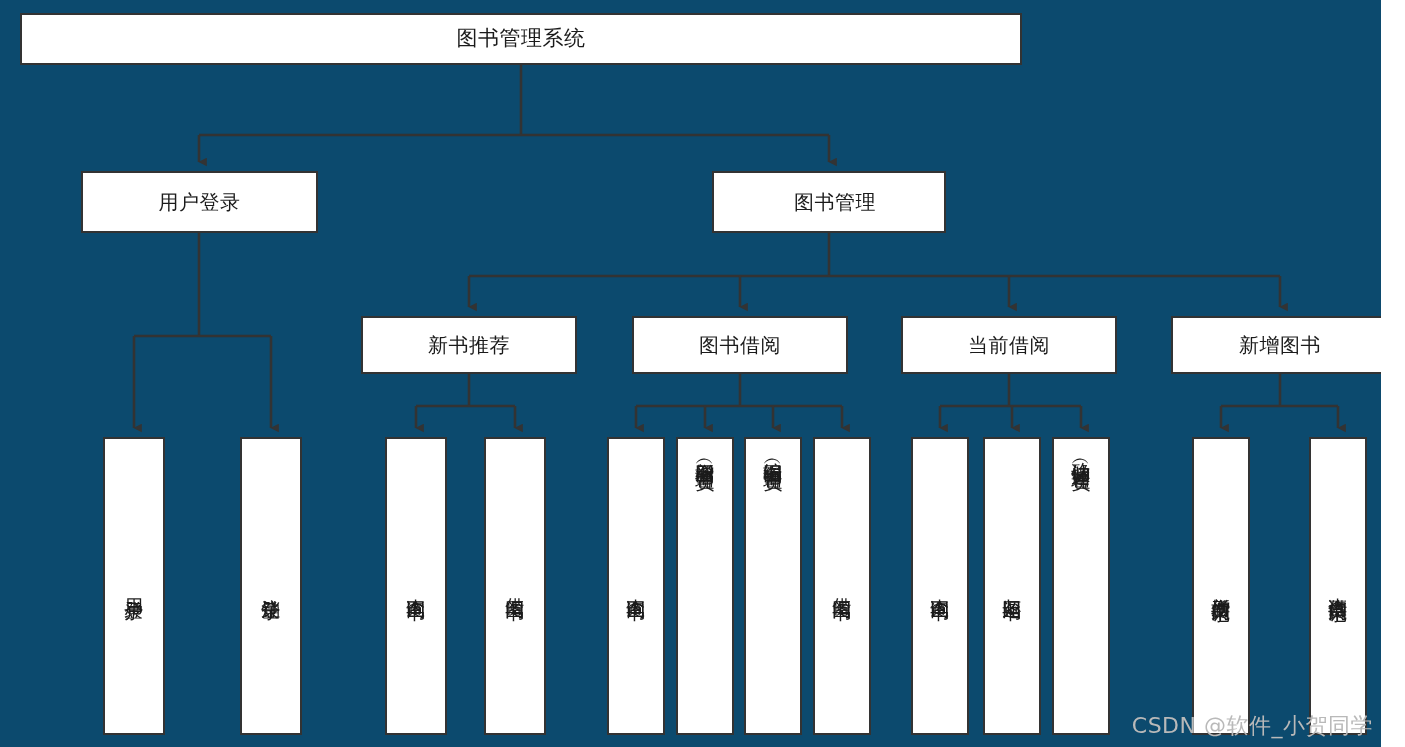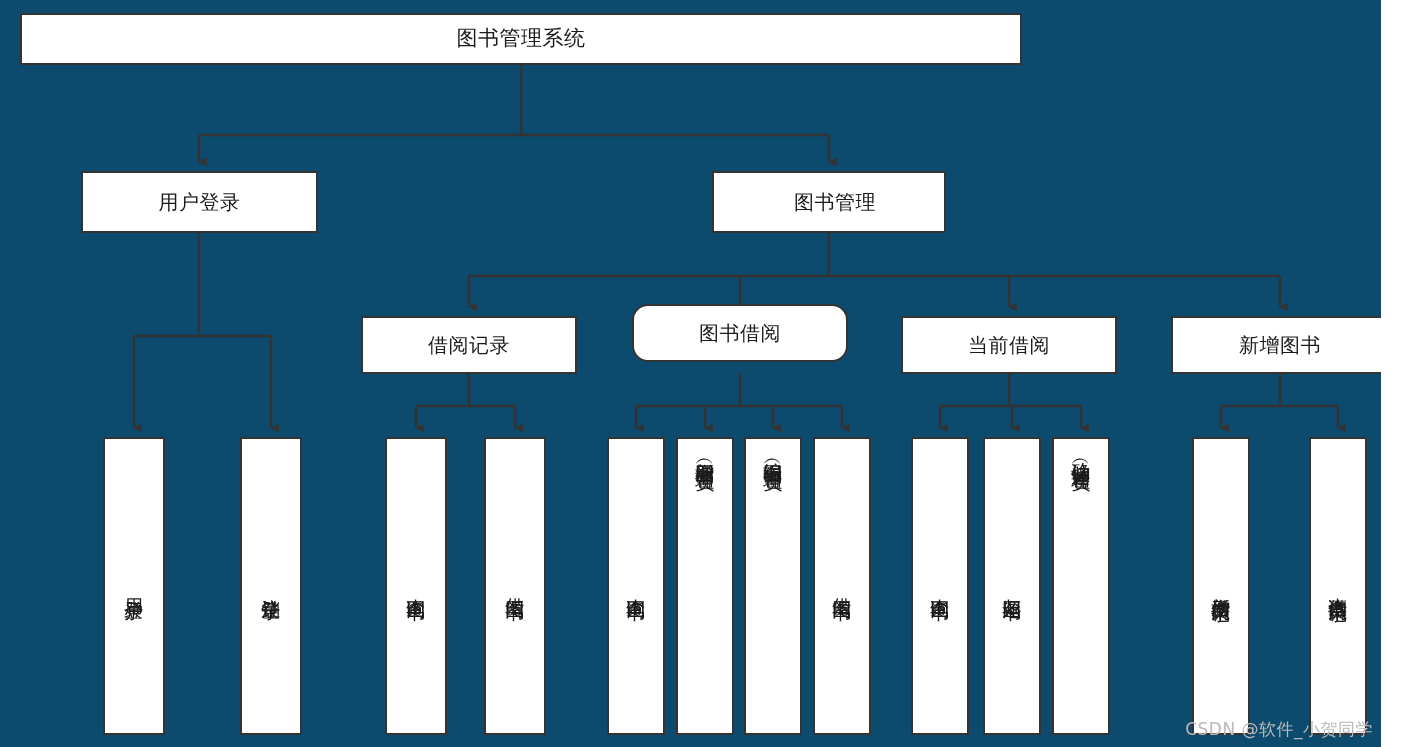--- a/index.html
+++ b/index.html
@@ -62,21 +62,21 @@
     white-space: nowrap;
   }
   .node.leaf-node.leaf-centered {
     align-items: center;
     padding-top: 0;
   }
   #watermark {
     position: absolute;
     right: 8px;
     bottom: 6px;
-    font-size: 17px;
+    font-size: 22px;
     color: #b9b9b9;
     letter-spacing: 0.5px;
     z-index: 5;
     white-space: nowrap;
     font-family: "DejaVu Sans", "Liberation Sans", sans-serif;
   }
 </style>
 </head>
 <body>
 
@@ -137,23 +137,23 @@
   </div>
 
   <div class="node level1-node" id="node-l1-0" style="left: 81px; top: 171px; width: 237px; height: 62px;">
     <span class="label-h">用户登录</span>
   </div>
   <div class="node level1-node" id="node-l1-1" style="left: 712px; top: 171px; width: 234px; height: 62px; padding-left: 12px;">
     <span class="label-h">图书管理</span>
   </div>
 
   <div class="node level2-node" id="node-l2-0" style="left: 361px; top: 316px; width: 216px; height: 58px;">
-    <span class="label-h">借阅记录</span>
-  </div>
-  <div class="node level2-node" id="node-l2-1" style="left: 632px; top: 304px; width: 216px; height: 58px; border-radius: 16px;">
+    <span class="label-h">新书推荐</span>
+  </div>
+  <div class="node level2-node" id="node-l2-1" style="left: 632px; top: 316px; width: 216px; height: 58px;">
     <span class="label-h">图书借阅</span>
   </div>
   <div class="node level2-node" id="node-l2-2" style="left: 901px; top: 316px; width: 216px; height: 58px; justify-content: center;">
     <span class="label-h">当前借阅</span>
   </div>
   <div class="node level2-node" id="node-l2-3" style="left: 1171px; top: 316px; width: 218px; height: 58px;">
     <span class="label-h">新增图书</span>
   </div>
 
   <div class="node leaf-node leaf-centered" id="node-leaf-0" style="left: 103px; top: 437px; width: 62px; height: 298px;">

